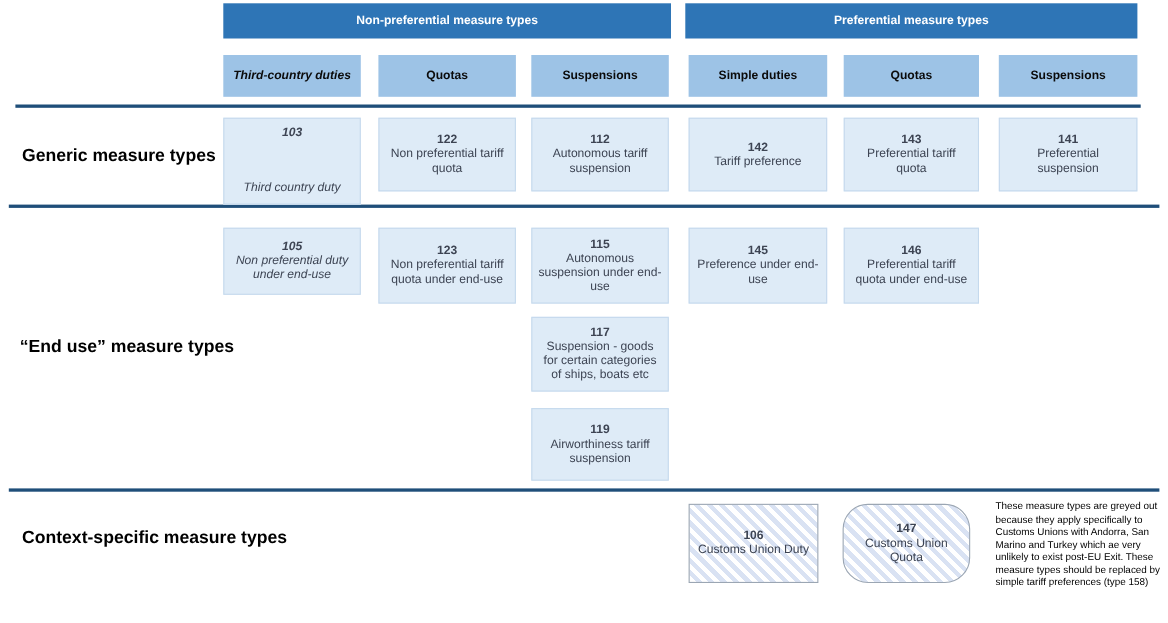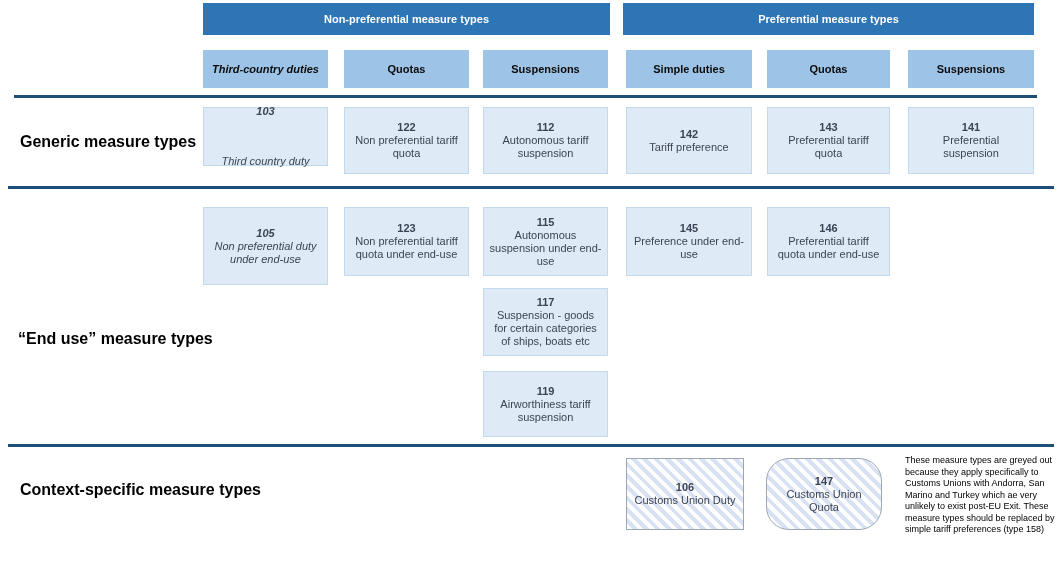--- a/index.html
+++ b/index.html
@@ -71,24 +71,24 @@
   </div>
   <div class="col-header c6">
     <span>Suspensions</span>
   </div>
 
   <div class="divider" style="top:95px;left:14px;width:1023px;"></div>
   <div class="divider" style="top:186px;left:8px;width:1046px;"></div>
   <div class="divider" style="top:444px;left:8px;width:1046px;"></div>
 
   <div class="row-label" style="left:20px;top:133px;">Generic measure types</div>
-  <div class="row-label" style="left:18px;top:307px;margin-top:23px;">“End use” measure types</div>
+  <div class="row-label" style="left:18px;top:307px;">“End use” measure types</div>
   <div class="row-label" style="left:20px;top:481px;">Context-specific measure types</div>
 
-  <div class="cell c1" style="top:107px;height:59px;gap:37px;">
+  <div class="cell c1" style="top:107px;height:79px;gap:37px;">
     <div class="code">103</div>
     <div class="lbl">Third country duty</div>
   </div>
   <div class="cell c2" style="top:107px;height:67px;">
     <div class="code">122</div>
     <div class="lbl">Non preferential tariff quota</div>
   </div>
   <div class="cell c3" style="top:107px;height:67px;">
     <div class="code">112</div>
     <div class="lbl">Autonomous tariff suspension</div>
@@ -99,21 +99,21 @@
   </div>
   <div class="cell c5" style="top:107px;height:67px;">
     <div class="code">143</div>
     <div class="lbl">Preferential tariff quota</div>
   </div>
   <div class="cell c6" style="top:107px;height:67px;">
     <div class="code">141</div>
     <div class="lbl">Preferential suspension</div>
   </div>
 
-  <div class="cell c1" style="top:207px;height:78px;">
+  <div class="cell c1" style="top:207px;height:61px;">
     <div class="code">105</div>
     <div class="lbl">Non preferential duty under end-use</div>
   </div>
   <div class="cell c2" style="top:207px;height:69px;">
     <div class="code">123</div>
     <div class="lbl">Non preferential tariff quota under end-use</div>
   </div>
   <div class="cell c3" style="top:207px;height:69px;">
     <div class="code">115</div>
     <div class="lbl">Autonomous suspension under end-use</div>

